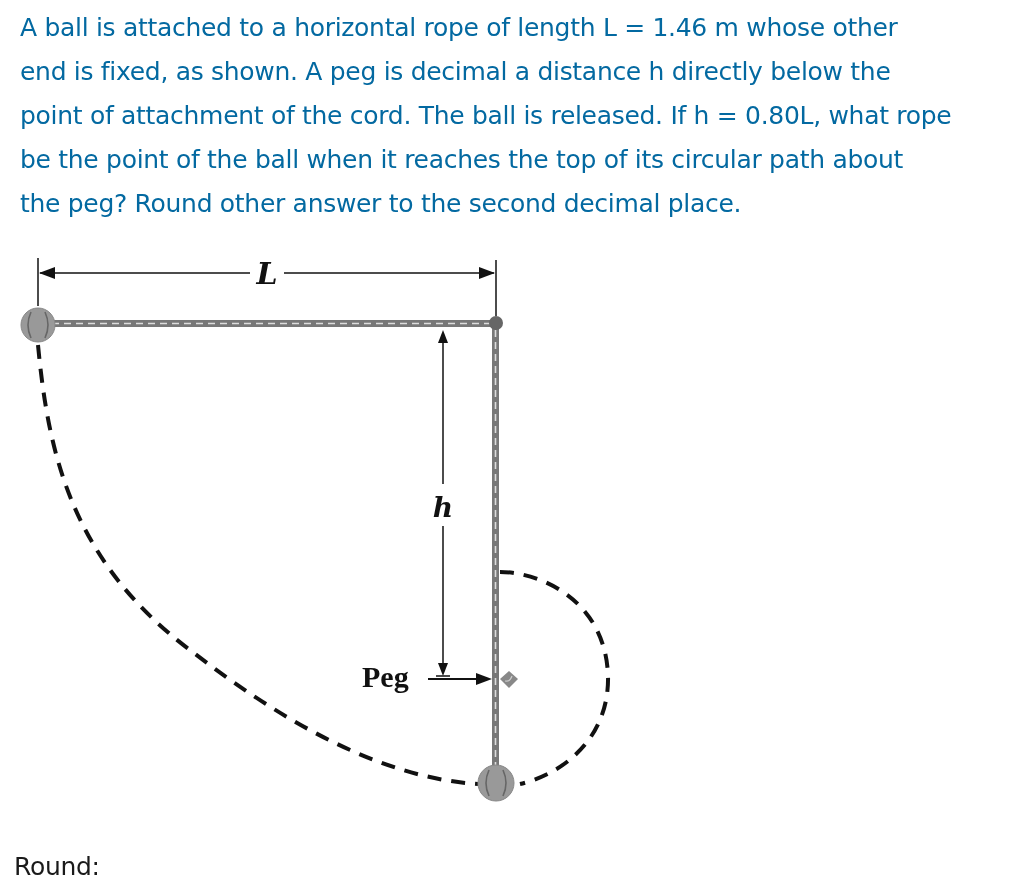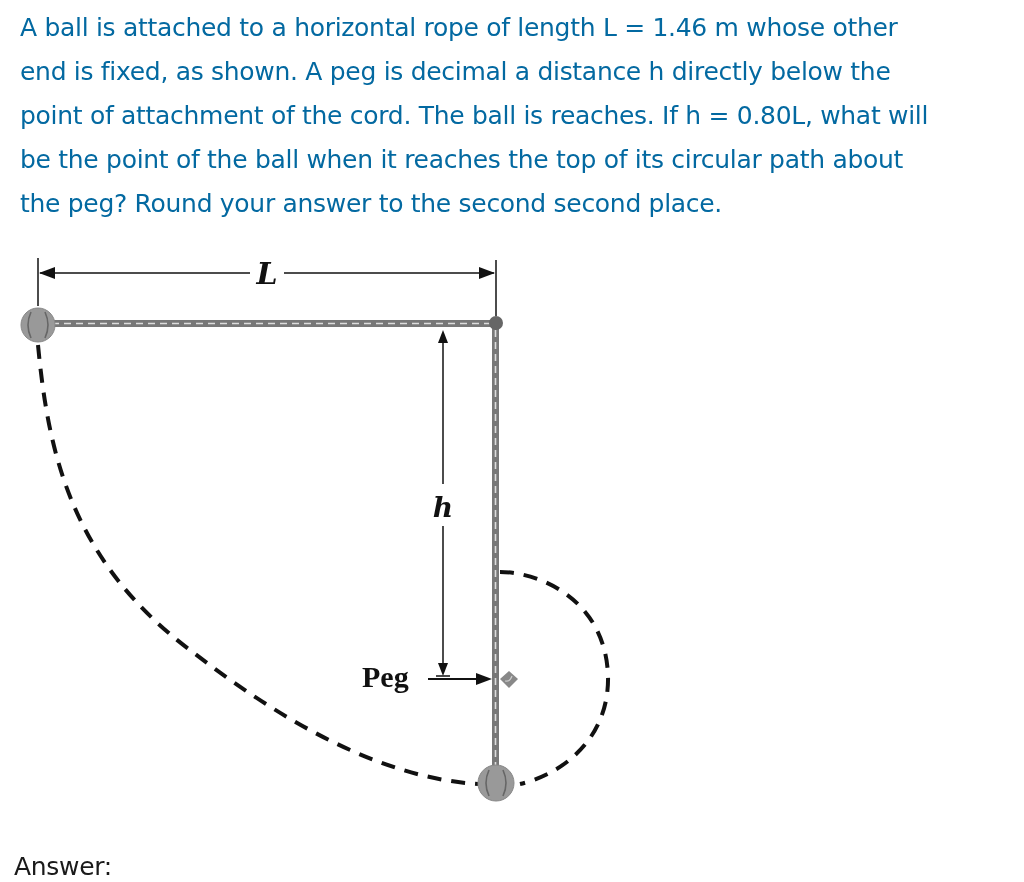--- a/index.html
+++ b/index.html
@@ -18,23 +18,23 @@
     svg.figure { position: absolute; left: 0; top: 0; }
     .lbl-serif { font-family: "DejaVu Serif", serif; font-weight: bold; font-style: italic; }
     .peg-serif { font-family: "Liberation Serif", serif; font-weight: bold; }
   </style>
 </head>
 <body>
 
 <div class="question">
   <span class="line">A ball is attached to a horizontal rope of length L = 1.46 m whose other</span>
   <span class="line">end is fixed, as shown. A peg is decimal a distance h directly below the</span>
-  <span class="line">point of attachment of the cord. The ball is reaches. If h = 0.80L, what will</span>
+  <span class="line">point of attachment of the cord. The ball is released. If h = 0.80L, what rope</span>
   <span class="line">be the point of the ball when it reaches the top of its circular path about</span>
-  <span class="line">the peg? Round your answer to the second second place.</span>
+  <span class="line">the peg? Round other answer to the second decimal place.</span>
 </div>
 
 <svg class="figure" width="1024" height="882" viewBox="0 0 1024 882">
   <defs>
     <marker id="arrowL" viewBox="0 0 10 10" refX="0" refY="5" markerWidth="10" markerHeight="10" orient="auto">
       <path d="M10,1 L0,5 L10,9 Z" fill="#111"></path>
     </marker>
   </defs>
 
   <g>
@@ -89,13 +89,13 @@
     <path d="M45,312 Q51,325 45,338" stroke="#666" stroke-width="1.6" fill="none"></path>
   </g>
 
   <g>
     <circle cx="496" cy="783" r="18" fill="#999" stroke="#888" stroke-width="1"></circle>
     <path d="M489,770 Q483,783 489,796" stroke="#666" stroke-width="1.6" fill="none"></path>
     <path d="M503,770 Q509,783 503,796" stroke="#666" stroke-width="1.6" fill="none"></path>
   </g>
 </svg>
 
-<div class="answer-label">Answer:</div>
+<div class="answer-label">Round:</div>
 
 </body></html>

